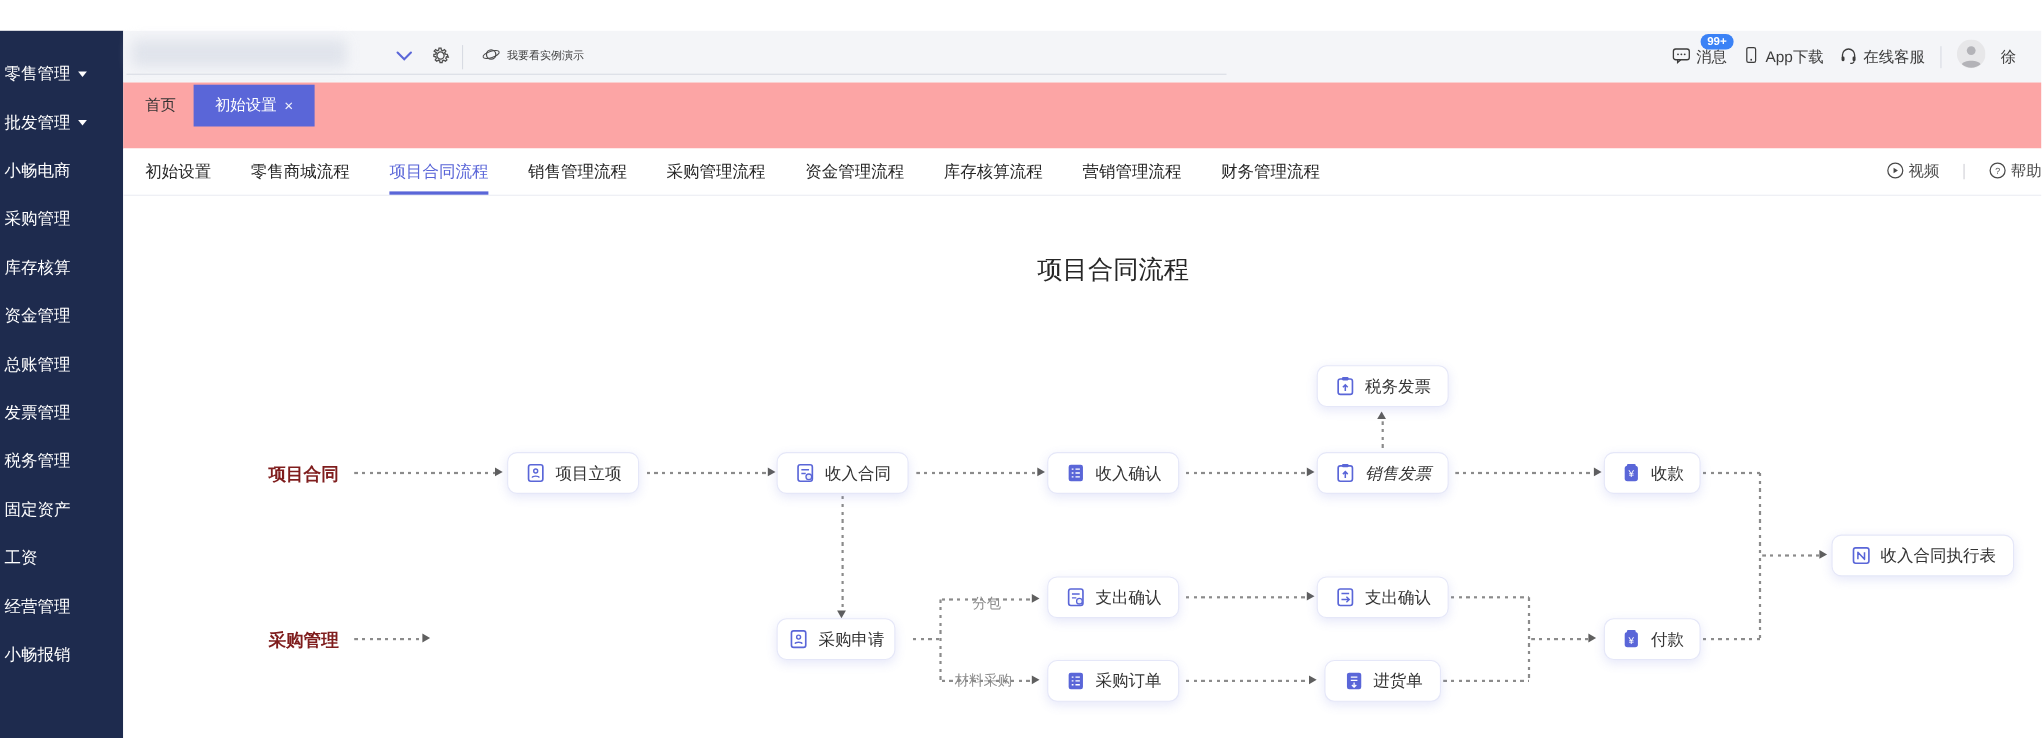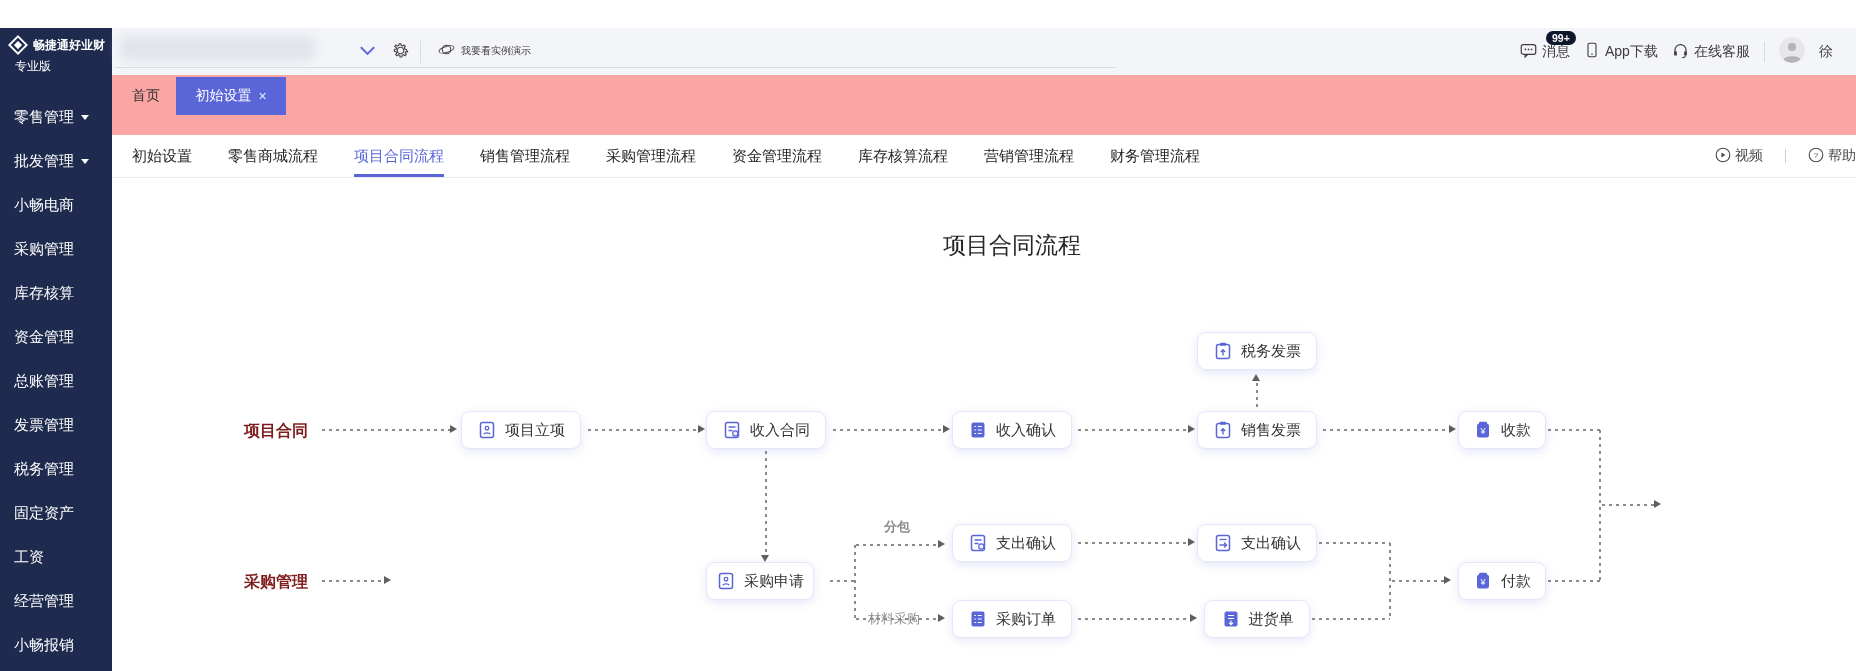--- a/index.html
+++ b/index.html
@@ -8,32 +8,32 @@
   
   .topstrip{position:absolute;left:0;top:0;width:1856px;height:28px;background:#fff;}
   
   .sidebar{position:absolute;left:0;top:28px;width:112px;height:643px;background:#1e2b4e;}
   .logo-block{position:relative;height:50px;padding:6px 0 0 7px;box-sizing:border-box;}
   .logo-row{display:flex;align-items:center;gap:4px;}
   .logo-ic{width:22px;height:22px;flex:0 0 auto;}
   .logo-name{color:#fff;font-size:12px;font-weight:bold;line-height:13px;}
   .edition{color:#fff;font-size:12px;padding:2px 0 0 8px;}
   .menu{margin-top:17px;}
-  .mitem{height:44px;display:flex;align-items:center;padding-left:14px;color:#fff;font-size:15px;font-weight:500;cursor:pointer;}
+  .mitem{height:44px;display:flex;align-items:center;padding-left:4px;color:#fff;font-size:15px;font-weight:500;cursor:pointer;}
   .caret{display:inline-block;width:0;height:0;border-left:4.5px solid transparent;border-right:4.5px solid transparent;border-top:5.5px solid #fff;margin-left:7px;}
   
   .topbar{position:absolute;left:112px;top:28px;width:1744px;height:47px;background:#f4f5f8;}
   .blur-blob{position:absolute;left:8px;top:8px;width:195px;height:25px;background:#dde1ea;border-radius:4px;filter:blur(6px);opacity:.85;}
   .input-underline{position:absolute;left:3px;top:39px;width:1000px;height:1px;background:#d9dce4;}
   .hicon{position:absolute;display:flex;align-items:center;justify-content:center;cursor:pointer;}
   .vdiv{position:absolute;width:1px;height:22px;background:#d8dbe3;top:13px;}
   .demo{position:absolute;left:326px;top:13px;display:flex;align-items:center;gap:6px;font-size:10px;color:#3c3c3c;cursor:pointer;}
   .hdr-right{position:absolute;left:1408px;top:0;height:47px;display:flex;align-items:center;gap:14px;}
   .hgroup{display:flex;align-items:center;gap:5px;font-size:14px;color:#3c3c3c;cursor:pointer;position:relative;white-space:nowrap;}
-  .badge{position:absolute;top:-11px;left:26px;background:#0f172a;color:#fff;font-size:10.5px;line-height:14px;padding:0 6px;border-radius:8px;font-weight:bold;}
+  .badge{position:absolute;top:-11px;left:26px;background:#3b82f6;color:#fff;font-size:10.5px;line-height:14px;padding:0 6px;border-radius:8px;font-weight:bold;}
   .uname{font-size:14px;color:#3c3c3c;white-space:nowrap;}
   
   .tabstrip{position:absolute;left:112px;top:75px;width:1744px;height:60px;background:#fca5a5;}
   .tab{position:absolute;top:2px;height:38px;display:flex;align-items:center;justify-content:center;font-size:14px;color:#333;cursor:pointer;}
   .tab.home{left:6px;width:56px;}
   .tab.active{left:64px;width:110px;background:#5a66d8;color:#fff;gap:7px;}
   .tab .close{font-size:14px;line-height:14px;opacity:.9;cursor:pointer;}
   
   .content{position:absolute;left:112px;top:135px;width:1744px;height:536px;background:#fff;}
   .subnav{display:flex;align-items:stretch;gap:36px;padding-left:20px;height:42px;border-bottom:1px solid #ecedf3;font-size:15px;color:#262626;}
@@ -59,32 +59,20 @@
   .au{position:absolute;width:0;height:0;border-bottom:7px solid #5f5f5f;border-left:4.5px solid transparent;border-right:4.5px solid transparent;}
   .ad{position:absolute;width:0;height:0;border-top:7px solid #5f5f5f;border-left:4.5px solid transparent;border-right:4.5px solid transparent;}
 </style>
 </head>
 <body>
 
 <div class="app">
   <div class="topstrip"></div>
 
   <aside class="sidebar">
-    <div class="logo-block">
-      <div class="logo-row">
-        <span class="logo-ic">
-          <svg viewBox="0 0 24 24">
-              <path d="M12 2.5l9.5 9.5-9.5 9.5L2.5 12z" fill="none" stroke="#fff" stroke-width="2"></path>
-              <path d="M12 7.5l4.5 4.5-4.5 4.5L7.5 12z" fill="#fff"></path>
-            </svg>
-        </span>
-        <span class="logo-name">畅捷通好业财</span>
-      </div>
-      <div class="edition">专业版</div>
-    </div>
     <nav class="menu">
       <div class="mitem">
           <span>零售管理</span>
           <span class="caret"></span>
         </div>
       <div class="mitem">
           <span>批发管理</span>
           <span class="caret"></span>
         </div>
       <div class="mitem">
@@ -244,21 +232,21 @@
 
   <div class="dh fl" style="left:322px;top:580px;width:62px;"></div>
     <i class="ar" style="left:384px;top:576px;"></i>
 
   <div class="dh fl" style="left:830px;top:580px;width:26px;"></div>
   <div class="dv fl" style="left:854px;top:545px;height:75px;"></div>
   <div class="dh fl" style="left:856px;top:544px;width:82px;"></div>
     <i class="ar" style="left:938px;top:540px;"></i>
   <div class="dh fl" style="left:856px;top:618px;width:82px;"></div>
     <i class="ar" style="left:938px;top:614px;"></i>
-  <div class="blabel" style="left:884px;top:518px;font-weight:bold;">分包</div>
+  <div class="blabel" style="left:884px;top:540px;">分包</div>
   <div class="blabel" style="left:868px;top:610px;">材料采购</div>
 
   <div class="dh fl" style="left:1078px;top:542px;width:112px;"></div>
     <i class="ar" style="left:1188px;top:538px;"></i>
   <div class="dh fl" style="left:1078px;top:618px;width:112px;"></div>
     <i class="ar" style="left:1190px;top:614px;"></i>
 
   <div class="dh fl" style="left:1319px;top:542px;width:71px;"></div>
   <div class="dh fl" style="left:1312px;top:618px;width:78px;"></div>
   <div class="dv fl" style="left:1389px;top:543px;height:77px;"></div>
@@ -293,21 +281,21 @@
   </div>
   <div class="node" style="left:952px;top:411px;width:120px;">
     <span class="nic">
         <svg viewBox="0 0 20 20">
           <rect x="3.5" y="2.5" width="13" height="15" rx="2" fill="#5a66d8"></rect>
           <path d="M6.3 6.5h1.6M9.7 6.5h4M6.3 10h1.6M9.7 10h4M6.3 13.5h1.6M9.7 13.5h4" stroke="#fff" stroke-width="1.2"></path>
         </svg>
       </span>
     <span>收入确认</span>
   </div>
-  <div class="node" style="left:1197px;top:411px;width:120px;">
+  <div class="node" style="left:1197px;top:411px;width:120px;font-style:italic;">
     <span class="nic">
         <svg viewBox="0 0 20 20">
           <rect x="3.5" y="3.5" width="13" height="14" rx="2" fill="none" stroke="#5a66d8" stroke-width="1.5"></rect>
           <rect x="7" y="1.8" width="6" height="3" rx="1" fill="#5a66d8"></rect>
           <path d="M10 14.5V9M7.8 11L10 8.8 12.2 11" fill="none" stroke="#5a66d8" stroke-width="1.4"></path>
         </svg>
       </span>
     <span>销售发票</span>
   </div>
   <div class="node" style="left:1197px;top:332px;width:120px;">
@@ -382,13 +370,22 @@
   <div class="node" style="left:1458px;top:562px;width:88px;">
     <span class="nic">
         <svg viewBox="0 0 20 20">
           <rect x="4" y="3.5" width="12" height="14" rx="2.5" fill="#5a66d8"></rect>
           <rect x="6" y="1.8" width="8" height="2.6" rx="1.2" fill="#5a66d8"></rect>
           <text x="10" y="14" font-size="9" fill="#fff" text-anchor="middle" font-family="sans-serif">¥</text>
         </svg>
       </span>
     <span>付款</span>
   </div>
+  <div class="node" style="left:1665px;top:486px;width:166px;">
+    <span class="nic">
+        <svg viewBox="0 0 20 20">
+          <rect x="3" y="3" width="14" height="14" rx="2" fill="none" stroke="#5a66d8" stroke-width="1.5"></rect>
+          <path d="M7 13.5V7l6 6.5V7" fill="none" stroke="#5a66d8" stroke-width="1.4" stroke-linejoin="round"></path>
+        </svg>
+      </span>
+    <span>收入合同执行表</span>
+  </div>
 </div>
 
 </body></html>

